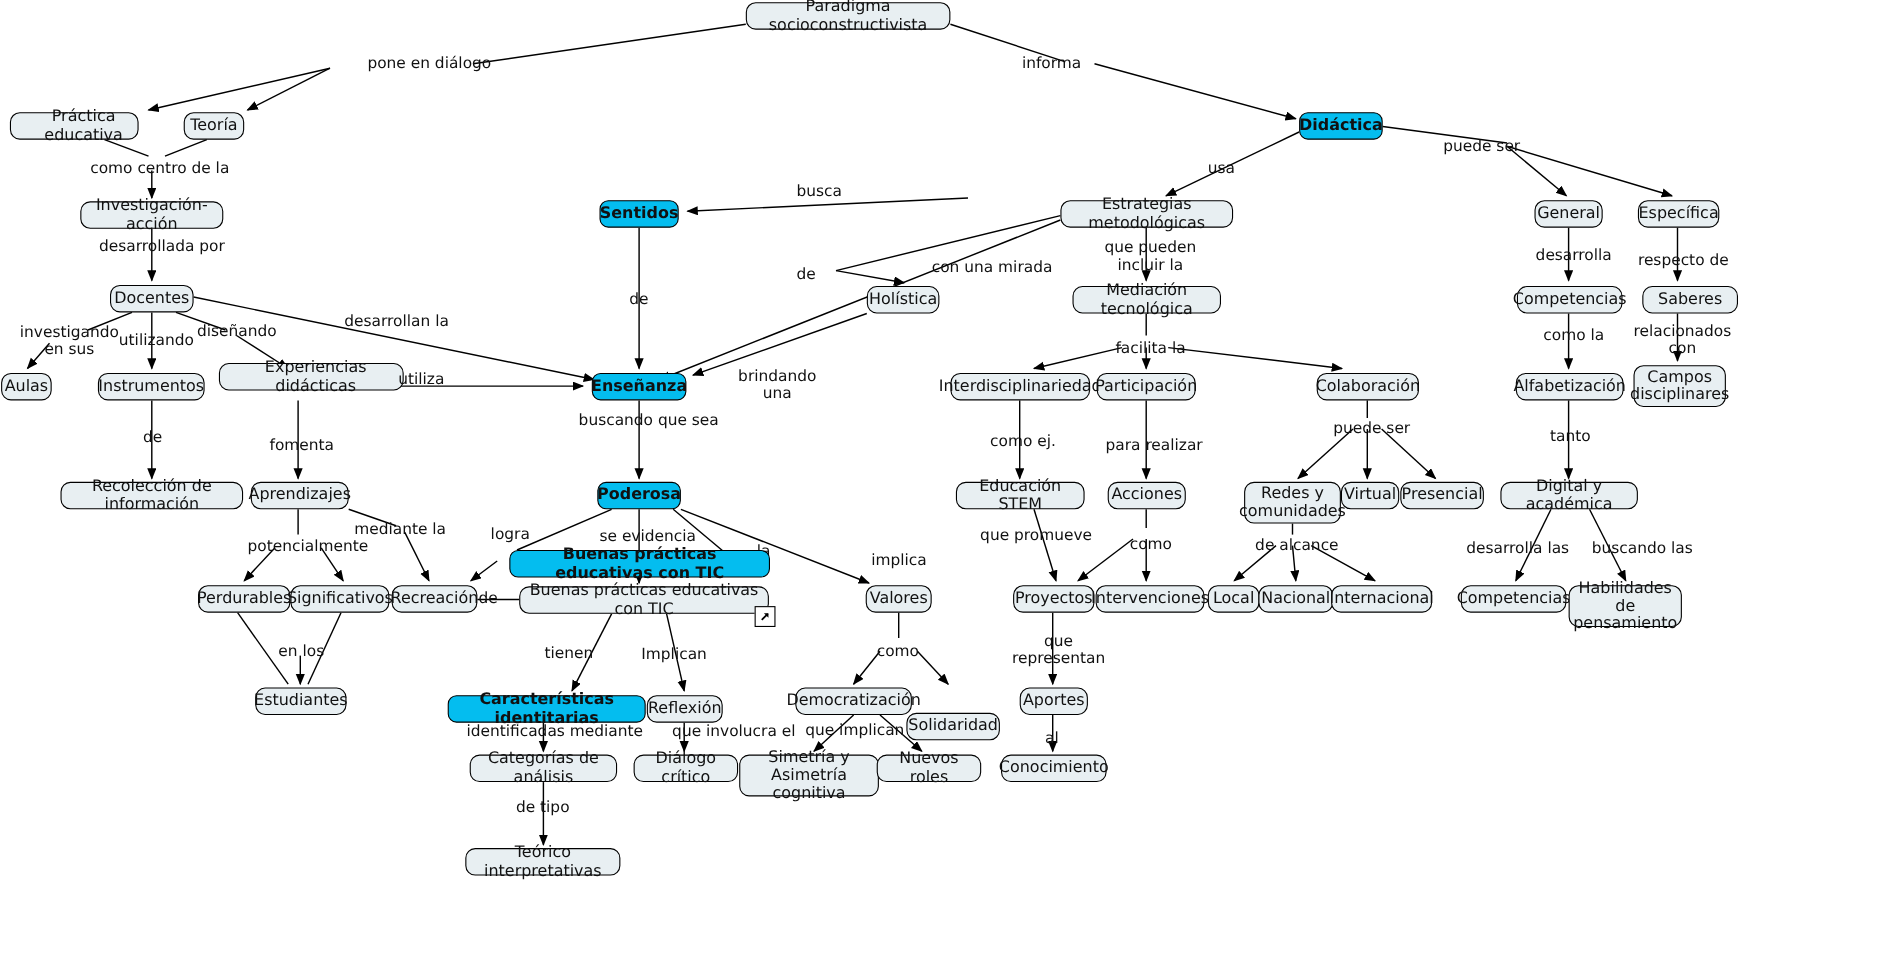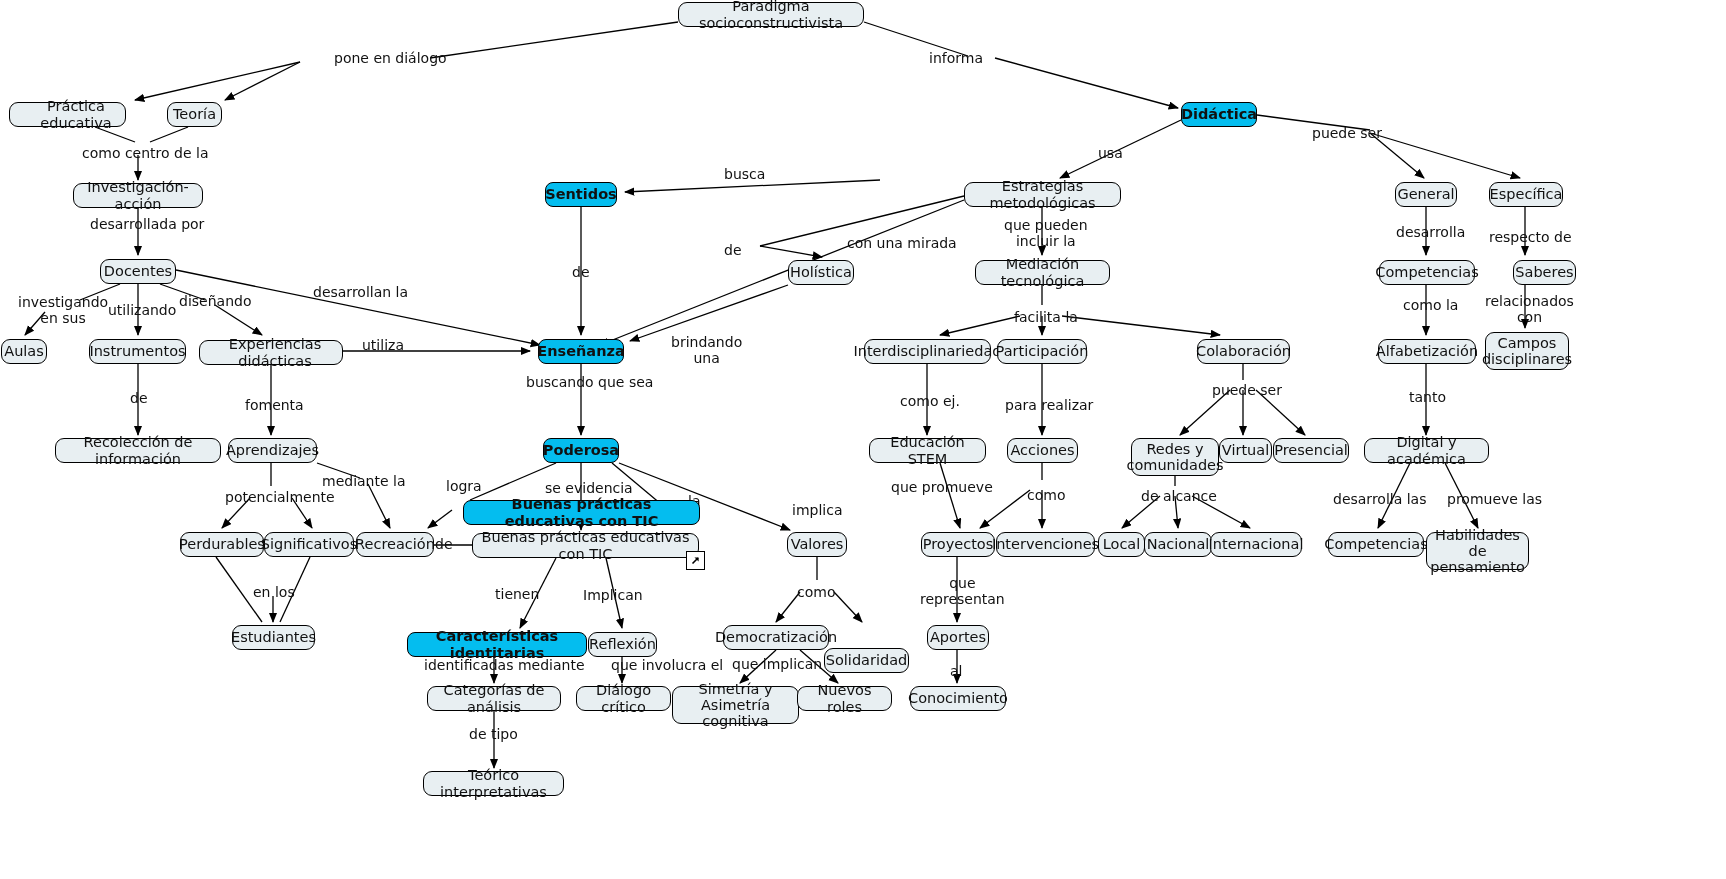--- a/index.html
+++ b/index.html
@@ -128,21 +128,21 @@
 </svg>
 
 <div id="nodes-layer">
       <div class="node" style="left: 678px; top: 2px; width: 186px; height: 25px;">Paradigma socioconstructivista</div>
       <div class="node" style="left: 9px; top: 102px; width: 117px; height: 25px; padding-left: 25px;">Práctica educativa</div>
       <div class="node" style="left: 167px; top: 102px; width: 55px; height: 25px;">Teoría</div>
       <div class="node" style="left: 73px; top: 183px; width: 130px; height: 25px;">Investigación-acción</div>
       <div class="node" style="left: 100px; top: 259px; width: 76px; height: 25px;">Docentes</div>
       <div class="node" style="left: 1px; top: 339px; width: 46px; height: 25px;">Aulas</div>
       <div class="node" style="left: 89px; top: 339px; width: 97px; height: 25px;">Instrumentos</div>
-      <div class="node" style="left: 199px; top: 340px; width: 144px; height: 25px; padding-left: 16px;">Experiencias didácticas</div>
+      <div class="node" style="left: 199px; top: 330px; width: 168px; height: 25px; padding-left: 16px;">Experiencias didácticas</div>
       <div class="node" style="left: 55px; top: 438px; width: 166px; height: 25px;">Recolección de información</div>
       <div class="node" style="left: 228px; top: 438px; width: 89px; height: 25px;">Aprendizajes</div>
       <div class="node" style="left: 180px; top: 532px; width: 84px; height: 25px;">Perdurables</div>
       <div class="node" style="left: 264px; top: 532px; width: 90px; height: 25px;">Significativos</div>
       <div class="node" style="left: 356px; top: 532px; width: 78px; height: 25px;">Recreación</div>
       <div class="node" style="left: 232px; top: 625px; width: 83px; height: 25px;">Estudiantes</div>
       <div class="node hl" style="left: 545px; top: 182px; width: 72px; height: 25px;">Sentidos</div>
       <div class="node hl" style="left: 538px; top: 339px; width: 86px; height: 25px;">Enseñanza</div>
       <div class="node hl" style="left: 543px; top: 438px; width: 76px; height: 25px;">Poderosa</div>
       <div class="node hl" style="left: 463px; top: 500px; width: 237px; height: 25px;">Buenas prácticas educativas con TIC</div>
@@ -174,21 +174,21 @@
       <div class="node" style="left: 921px; top: 532px; width: 74px; height: 25px;">Proyectos</div>
       <div class="node" style="left: 996px; top: 532px; width: 99px; height: 25px;">Intervenciones</div>
       <div class="node" style="left: 1098px; top: 532px; width: 47px; height: 25px;">Local</div>
       <div class="node" style="left: 1144px; top: 532px; width: 68px; height: 25px;">Nacional</div>
       <div class="node" style="left: 1210px; top: 532px; width: 92px; height: 25px;">Internacional</div>
       <div class="node" style="left: 927px; top: 625px; width: 62px; height: 25px;">Aportes</div>
       <div class="node" style="left: 910px; top: 686px; width: 96px; height: 25px;">Conocimiento</div>
       <div class="node" style="left: 1395px; top: 182px; width: 62px; height: 25px;">General</div>
       <div class="node" style="left: 1489px; top: 182px; width: 74px; height: 25px;">Específica</div>
       <div class="node" style="left: 1379px; top: 260px; width: 96px; height: 25px;">Competencias</div>
-      <div class="node" style="left: 1493px; top: 260px; width: 63px; height: 25px; margin-left: 20px;">Saberes</div>
+      <div class="node" style="left: 1493px; top: 260px; width: 87px; height: 25px;">Saberes</div>
       <div class="node" style="left: 1378px; top: 339px; width: 98px; height: 25px;">Alfabetización</div>
       <div class="node" style="left: 1485px; top: 332px; width: 84px; height: 38px;">Campos
 disciplinares</div>
       <div class="node" style="left: 1364px; top: 438px; width: 125px; height: 25px;">Digital y académica</div>
       <div class="node" style="left: 1328px; top: 532px; width: 96px; height: 25px;">Competencias</div>
       <div class="node" style="left: 1426px; top: 532px; width: 103px; height: 38px;">Habilidades
 de pensamiento</div>
     </div>
 <div id="labels-layer">
       <div class="elabel" style="left: 334px; top: 51px;">pone en diálogo</div>
@@ -239,21 +239,21 @@
 representan</div>
       <div class="elabel" style="left: 950px; top: 664px;">al</div>
       <div class="elabel" style="left: 1312px; top: 126px;">puede ser</div>
       <div class="elabel" style="left: 1396px; top: 225px;">desarrolla</div>
       <div class="elabel" style="left: 1489px; top: 230px;">respecto de</div>
       <div class="elabel" style="left: 1403px; top: 298px;">como la</div>
       <div class="elabel" style="left: 1485px; top: 294px;">relacionados
 con</div>
       <div class="elabel" style="left: 1409px; top: 390px;">tanto</div>
       <div class="elabel" style="left: 1333px; top: 492px;">desarrolla las</div>
-      <div class="elabel" style="left: 1447px; top: 492px;">promueve las</div>
+      <div class="elabel" style="left: 1447px; top: 492px;">buscando las</div>
     </div>
 
 <div class="extlink" id="extlink" style="left: 686px; top: 551px;">
   <svg width="13" height="13" viewBox="0 0 13 13">
     <path d="M3.5,9.5 L9,4" stroke="#000" stroke-width="1.6" fill="none"></path>
     <path d="M5.5,3.4 L9.6,3.4 L9.6,7.5 z" fill="#000"></path>
   </svg>
 </div>
 
 </div>

